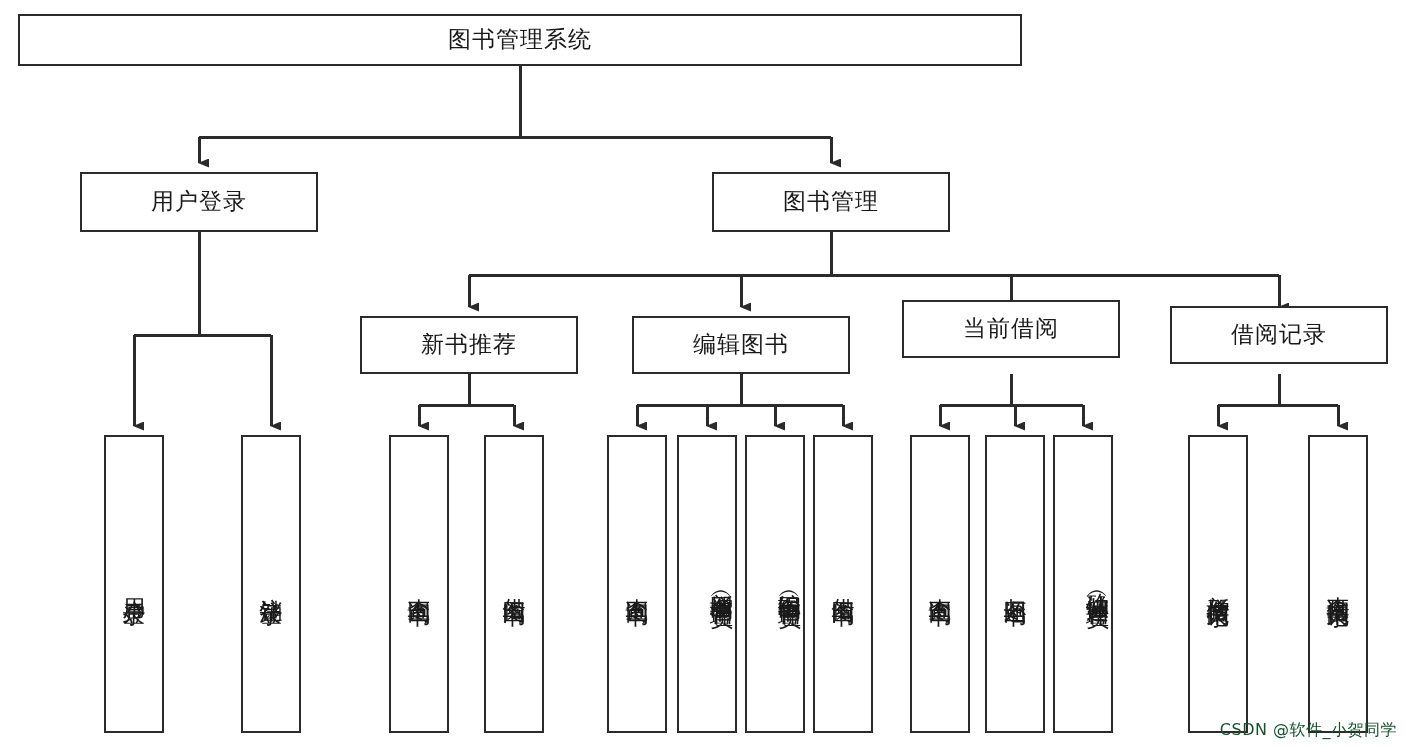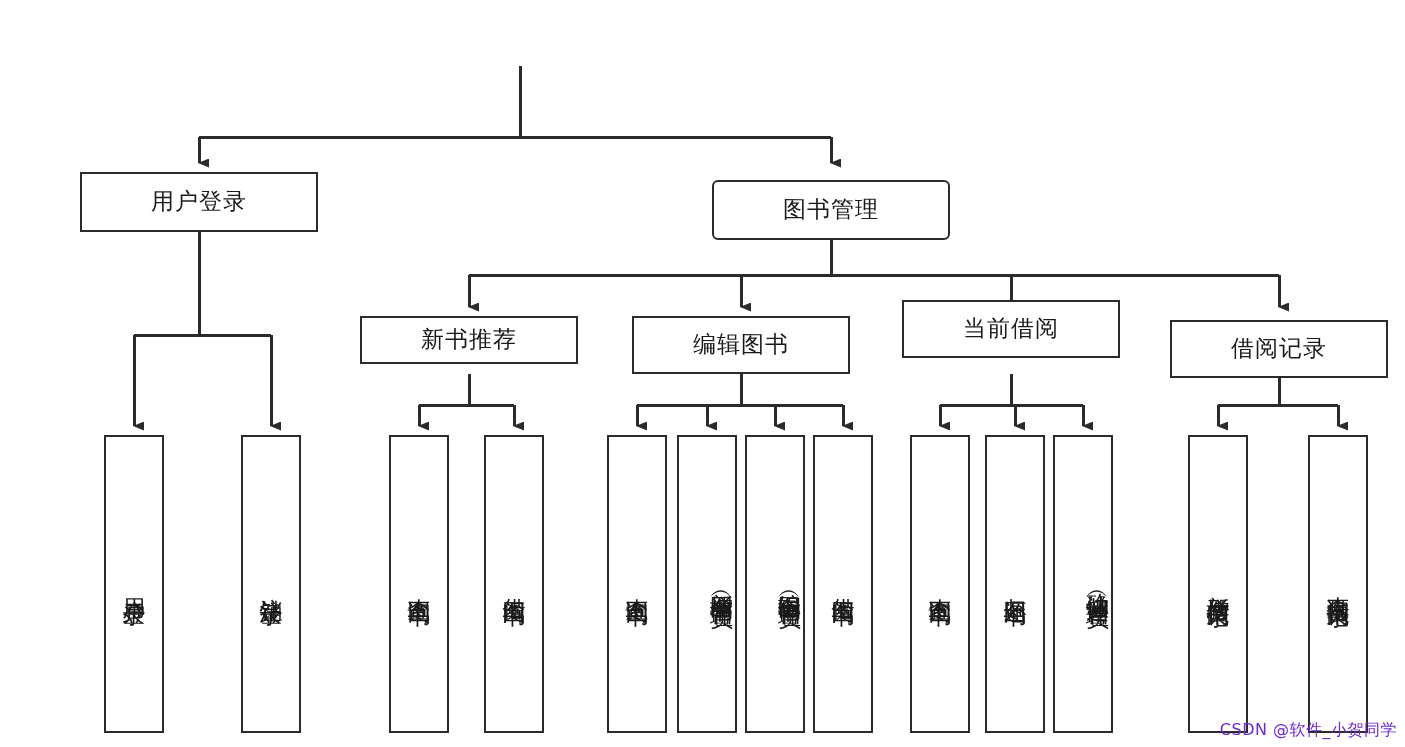--- a/index.html
+++ b/index.html
@@ -49,21 +49,21 @@
     padding: 4px 0;
   }
   .node-v.fill-top {
     align-items: flex-start;
   }
   .watermark {
     position: absolute;
     right: 8px;
     bottom: 6px;
     font-size: 16px;
-    color: #6d28d9;
+    color: #14532d;
     letter-spacing: 0.5px;
     white-space: nowrap;
   }
 </style>
 </head>
 <body>
 
 <div id="diagram-root">
 
   <svg id="edge-layer" viewBox="0 0 1405 747" width="1405" height="747">
@@ -112,38 +112,41 @@
       <path d="M1015,405 L1015,426" marker-end="url(#arrowhead)"></path>
       <path d="M1083,405 L1083,426" marker-end="url(#arrowhead)"></path>
 
       <path d="M1279,374 L1279,405"></path>
       <path d="M1218,405 L1338,405"></path>
       <path d="M1218,405 L1218,426" marker-end="url(#arrowhead)"></path>
       <path d="M1338,405 L1338,426" marker-end="url(#arrowhead)"></path>
     </g>
   </svg>
 
+  <div class="node node-h" style="left:18px; top:14px; width:1004px; height:52px;">
+    <span>图书管理系统</span>
+  </div>
 
   <div class="node node-h" style="left:80px; top:172px; width:238px; height:60px;">
     <span>用户登录</span>
   </div>
-  <div class="node node-h" style="left:712px; top:180px; width:238px; height:60px;border-radius:6px;">
+  <div class="node node-h" style="left:712px; top:172px; width:238px; height:60px;">
     <span>图书管理</span>
   </div>
 
-  <div class="node node-h" style="left:360px; top:316px; width:218px; height:48px;">
+  <div class="node node-h" style="left:360px; top:316px; width:218px; height:58px;">
     <span>新书推荐</span>
   </div>
   <div class="node node-h" style="left:632px; top:316px; width:218px; height:58px;">
     <span>编辑图书</span>
   </div>
   <div class="node node-h" style="left:902px; top:300px; width:218px; height:58px;">
     <span>当前借阅</span>
   </div>
-  <div class="node node-h" style="left:1170px; top:320px; width:218px; height:58px;">
+  <div class="node node-h" style="left:1170px; top:306px; width:218px; height:58px;">
     <span>借阅记录</span>
   </div>
 
   <div class="node node-v" style="left:104px; top:435px; width:60px; height:298px;">
     <span>用户登录</span>
   </div>
   <div class="node node-v" style="left:241px; top:435px; width:60px; height:298px;">
     <span>注销登录</span>
   </div>
 

